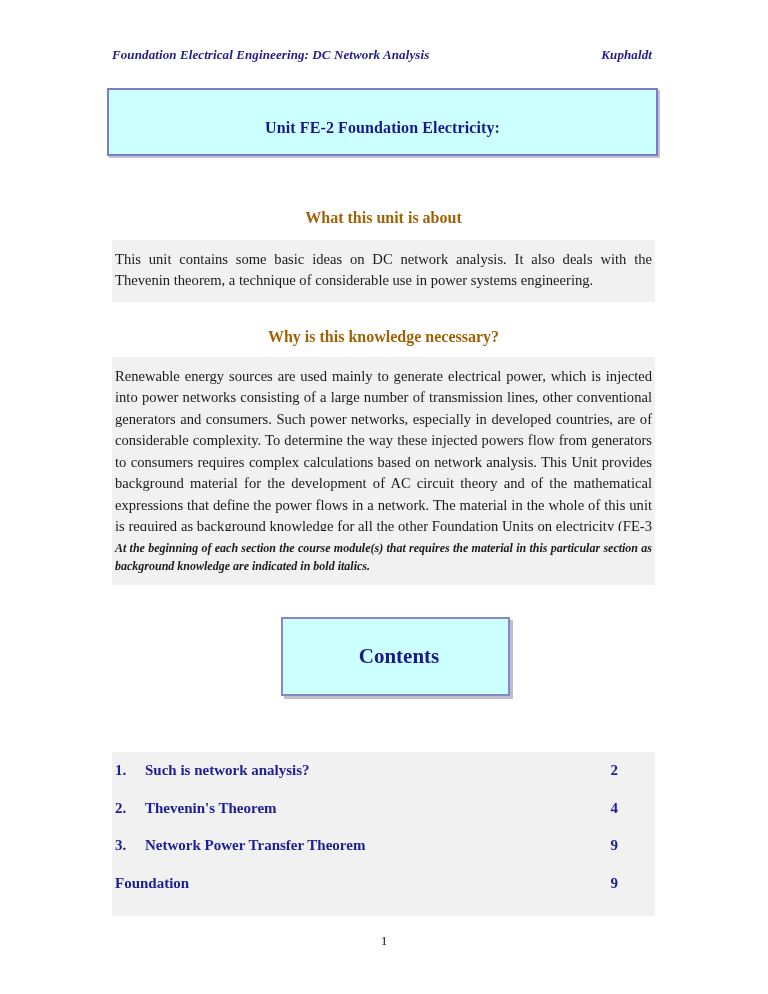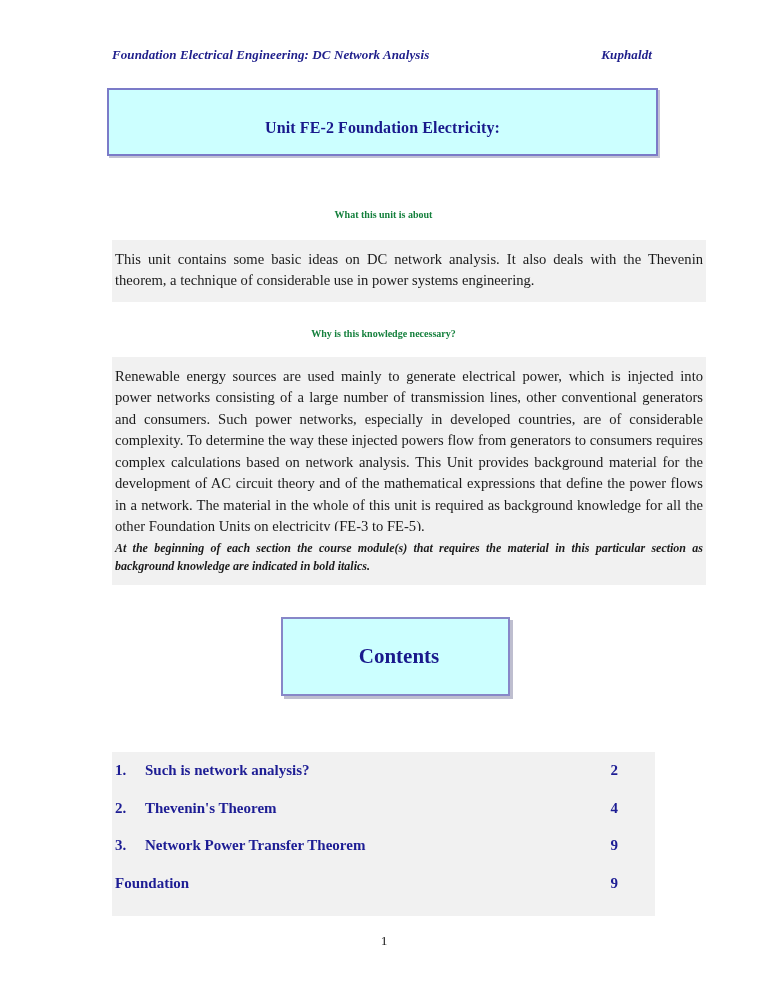--- a/index.html
+++ b/index.html
@@ -65,32 +65,32 @@
     letter-spacing: 0.1px;
     margin-top: 12px;
   }
 
   
   .section-heading {
     position: absolute;
     width: 543px;
     left: 112px;
     text-align: center;
-    font-size: 10px;
-    font-weight: bold;
-    color: #15803d;
+    font-size: 16px;
+    font-weight: bold;
+    color: #a16207;
   }
   #heading-about { top: 209px; }
   #heading-why   { top: 328px; }
 
   
   .shaded-block {
     position: absolute;
     left: 112px;
-    width: 594px;
+    width: 543px;
     background: #f1f1f1;
     box-sizing: border-box;
     padding: 9px 3px 10px 3px;
   }
   .shaded-block p {
     margin: 0;
     font-size: 14.6px;
     line-height: 1.47;
     text-align: justify;
     color: #1a1a1a;

